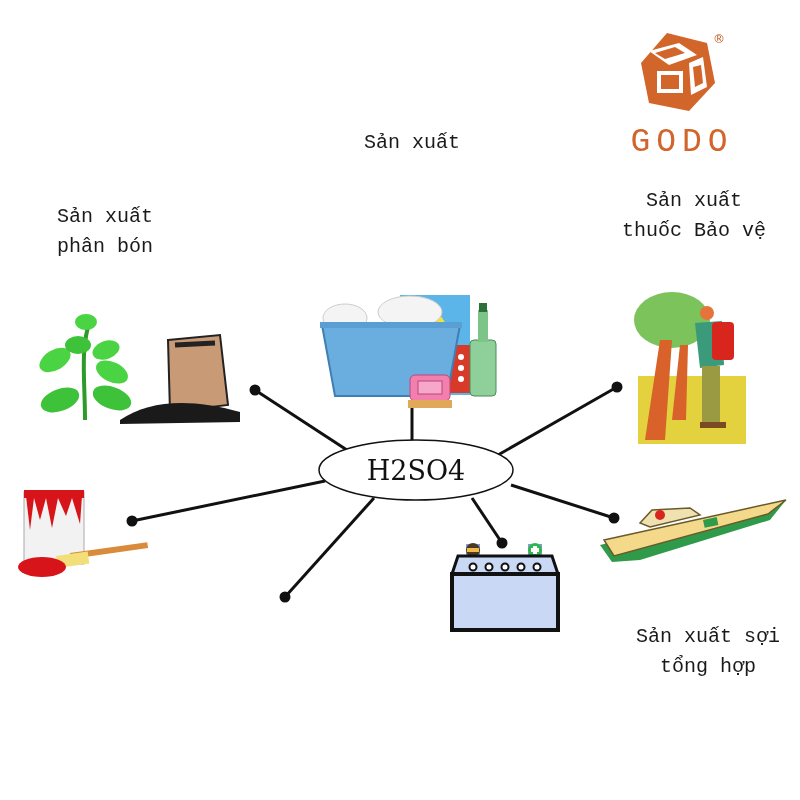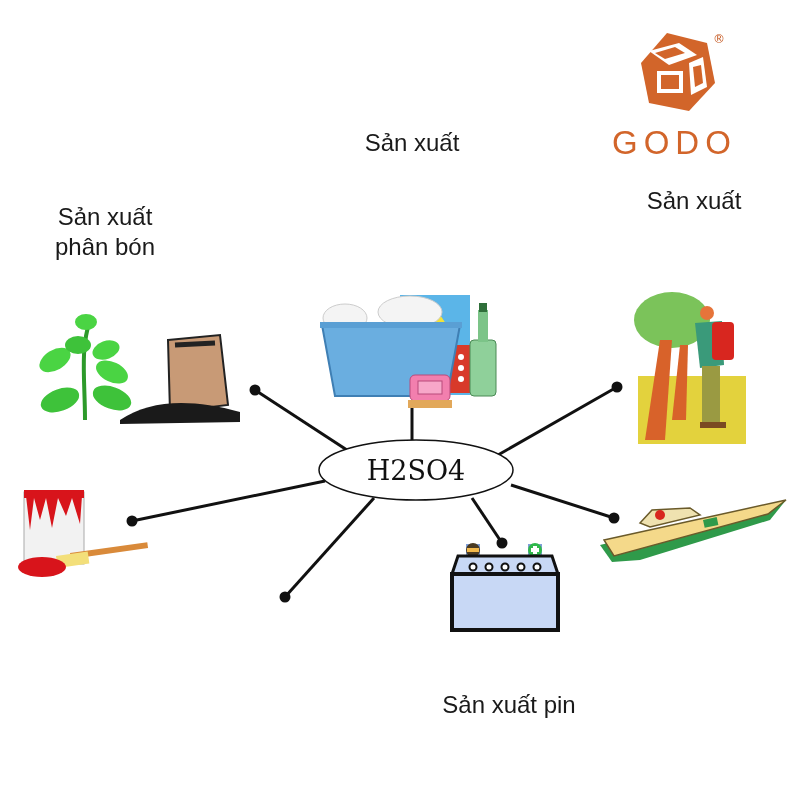--- a/index.html
+++ b/index.html
@@ -1,21 +1,21 @@
 <!DOCTYPE html>
 <html><head>
 <meta charset="utf-8">
 <style>
   html, body { margin:0; padding:0; background:#ffffff; }
   body { width:800px; height:800px; position:relative; overflow:hidden; font-family:"DejaVu Serif", serif; color:#1a1a1a; }
   .stage { position:absolute; left:0; top:0; width:800px; height:800px; }
-  .label { position:absolute; font-family:Liberation Sans, sans-serif; font-size:24px; line-height:30px; text-align:center; color:#1a1a1a; white-space:nowrap; }
+  .label { position:absolute; font-family:Liberation Mono, monospace; font-size:20px; line-height:30px; text-align:center; color:#1a1a1a; white-space:nowrap; }
   .label span { display:block; }
   .hub-text { font-family:"DejaVu Serif", serif; font-size:27px; }
-  .brand { position:absolute; left:612px; top:124px; width:140px; font-family:Liberation Sans, sans-serif; font-size:33px; letter-spacing:6px; color:#d2652a; }
+  .brand { position:absolute; left:612px; top:124px; width:140px; text-align:center; font-family:Liberation Mono, monospace; font-size:33px; letter-spacing:6px; color:#d2652a; }
   .reg { position:absolute; left:713px; top:32px; font-size:12px; color:#c65a23; font-family:"DejaVu Sans", sans-serif; }
   svg { position:absolute; left:0; top:0; }
 </style>
 </head>
 <body>
 
 <div class="stage">
 
   <svg width="800" height="800" viewBox="0 0 800 800">
 
@@ -138,18 +138,20 @@
 
   <div class="label" style="left:30px; top:202px; width:150px;">
     <span>Sản xuất</span>
     <span>phân bón</span>
   </div>
   <div class="label" style="left:334px; top:128px; width:156px;">
     <span>Sản xuất</span>
   </div>
   <div class="label" style="left:606px; top:186px; width:176px;">
     <span>Sản xuất</span>
+    <span>thuốc Bảo vệ</span>
   </div>
-  <div class="label" style="left:426px; top:690px; width:166px;">
-    <span>Sản xuất pin</span>
+  <div class="label" style="left:626px; top:622px; width:164px;">
+    <span>Sản xuất sợi</span>
+    <span>tổng hợp</span>
   </div>
 
 </div>
 
 </body></html>

